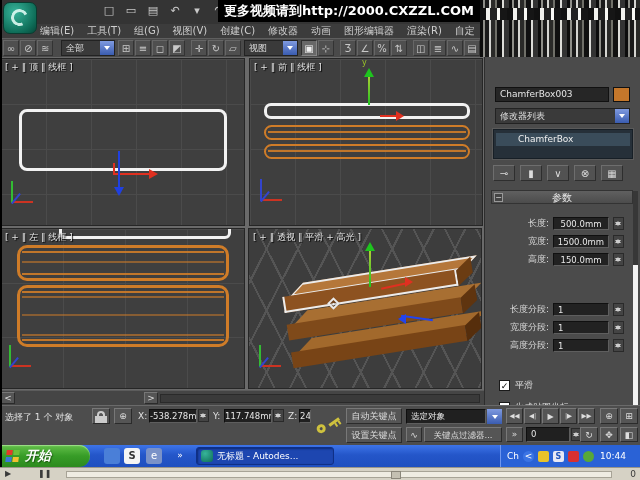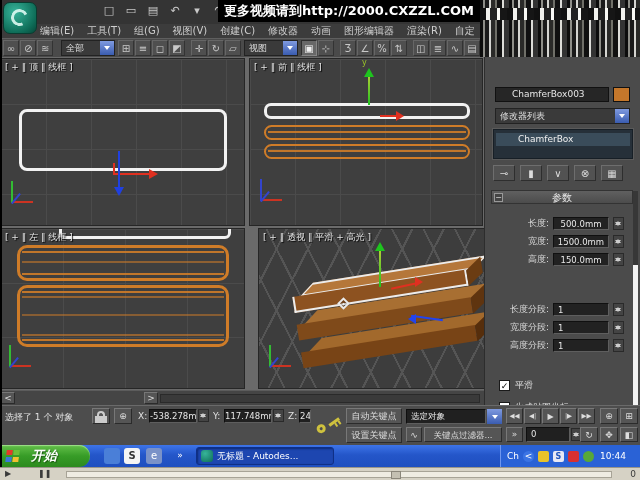--- a/index.html
+++ b/index.html
@@ -68,21 +68,21 @@
   .slab{position:absolute;left:0;width:180px;height:26px;}
   .slab .ftop{position:absolute;left:15px;top:-11px;width:176px;height:12px;transform:skewX(-52deg);}
   .slab .ffront{position:absolute;left:0;top:0;width:176px;height:16px;}
   .slab .fside{position:absolute;left:176px;top:-5px;width:16px;height:16px;transform:skewY(-35deg);}
   .dmark{position:absolute;width:9px;height:9px;border:2px solid #eaeaea;transform:rotate(45deg);background:rgba(0,0,0,.2);}
   .dmark i{position:absolute;left:2px;top:2px;width:2px;height:2px;background:#eee;}
 
   
   .cpanel{position:absolute;left:484px;top:57px;width:156px;height:389px;background:#4b4b4b;border-left:1px solid #2d2d2d;}
   .namefield{position:absolute;left:10px;top:30px;width:114px;height:15px;background:#262626;border:1px solid #111;
-             color:#e6e6e6;font-size:9px;line-height:13px;padding-left:16px;}
+             color:#e6e6e6;font-size:9px;line-height:13px;padding-left:4px;}
   .swatch{position:absolute;left:128px;top:30px;width:17px;height:15px;border:1px solid #111;}
   .modlist{position:absolute;left:10px;top:51px;width:135px;height:16px;background:#3a3a3a;border:1px solid #222;
            display:flex;align-items:center;justify-content:space-between;}
   .modlist .val{font-size:9px;color:#ddd;padding-left:4px;}
   .stackbox{position:absolute;left:8px;top:72px;width:140px;height:30px;background:#263039;border:1px solid #171f26;box-shadow:0 0 0 1px #5a5a5a;}
   .stackitem{position:absolute;left:2px;top:3px;width:134px;height:13px;background:#3a4c5a;color:#f0f0f0;
              font-size:9px;line-height:13px;padding-left:22px;}
   .stackbtns{position:absolute;left:8px;top:108px;display:flex;gap:5px;}
   .sbtn{width:22px;height:16px;font-size:10px;line-height:15px;text-align:center;color:#ddd;
         background:#525252;border:1px solid;border-color:#6e6e6e #2e2e2e #2e2e2e #6e6e6e;}
@@ -129,21 +129,21 @@
   .lockbody{position:absolute;left:2px;top:7px;width:12px;height:7px;background:#ccc;}
 
   
   .taskbar{position:absolute;left:0;top:445px;width:640px;height:22px;
            background:linear-gradient(#3d74e8,#2456c9 45%,#1e4fc0);}
   .startbtn{position:absolute;left:0;top:0;width:90px;height:22px;border-radius:0 11px 11px 0;
             background:linear-gradient(#64c04a,#379c27 50%,#2c8a1e);display:flex;align-items:center;gap:5px;padding-left:6px;
             box-shadow:inset 0 1px 1px #9fe08a;}
   .winflag{width:14px;height:13px;display:grid;grid-template-columns:6px 6px;grid-gap:1px;transform:skewX(-8deg);}
   .winflag i{display:block;width:6px;height:5px;}
-  .startbtn span.lab{color:#fff;font-size:13px;font-weight:bold;font-style:italic;text-shadow:1px 1px 1px #1e5c14;margin-left:6px;}
+  .startbtn span.lab{color:#fff;font-size:13px;font-weight:bold;font-style:italic;text-shadow:1px 1px 1px #1e5c14;}
   .qlicon{position:absolute;top:3px;width:16px;height:16px;border-radius:3px;font-size:10px;line-height:15px;text-align:center;color:#fff;}
   .taskbtn{position:absolute;left:196px;top:2px;width:138px;height:18px;background:#1d46b0;border:1px solid #0f2f86;
            border-radius:3px;display:flex;align-items:center;gap:4px;padding-left:4px;box-shadow:inset 1px 1px 2px #0c2a77;}
   .taskbtn .ticon{width:12px;height:12px;border-radius:3px;background:radial-gradient(circle at 35% 30%,#37b49a,#0e6d58);}
   .taskbtn .tlab{color:#fff;font-size:9px;white-space:nowrap;overflow:hidden;}
   .tray{position:absolute;right:0;top:0;width:140px;height:22px;background:#2a62d6;border-left:1px solid #6f97ef;
         display:flex;align-items:center;gap:4px;padding:0 4px 0 6px;}
   .trlang{color:#fff;font-size:9px;}
   .trchev{color:#fff;font-size:9px;width:11px;height:11px;border-radius:50%;background:#3b74e4;text-align:center;line-height:10px;}
   .tricon{width:11px;height:11px;border-radius:2px;font-size:8px;line-height:11px;text-align:center;color:#fff;}
@@ -290,21 +290,21 @@
           <span class="oline" style="bottom:8px;opacity:.6;"></span>
         <span class="oline" style="top:26px;opacity:.5;"></span>
       </div>
       <div class="tripod" style="left:4px;top:112px;">
           <i class="tx"></i>
           <i class="ty"></i>
           <i class="tz"></i>
         </div>
     </div>
 
-    <div class="vp" style="left:258px;top:171px;width:234px;height:161px;background:#3d3d3d;">
+    <div class="vp" style="left:248px;top:171px;width:234px;height:161px;background:#3d3d3d;">
       <div class="pgrid"></div>
       <span class="vplabel">[ + ‖ 透视 ‖ 平滑 + 高光 ]</span>
       <div class="pstack">
         <div class="slab" style="top:22px;">
           <span class="ftop" style="background:#b5773a;border:2px solid #ececec;"></span>
           <span class="ffront" style="background:#8d5220;border:2px solid #ececec;border-top:none;"></span>
           <span class="fside" style="background:#6b3c12;"></span>
         </div>
         <div class="slab" style="top:50px;">
           <span class="ftop" style="background:#a86f32;"></span>

